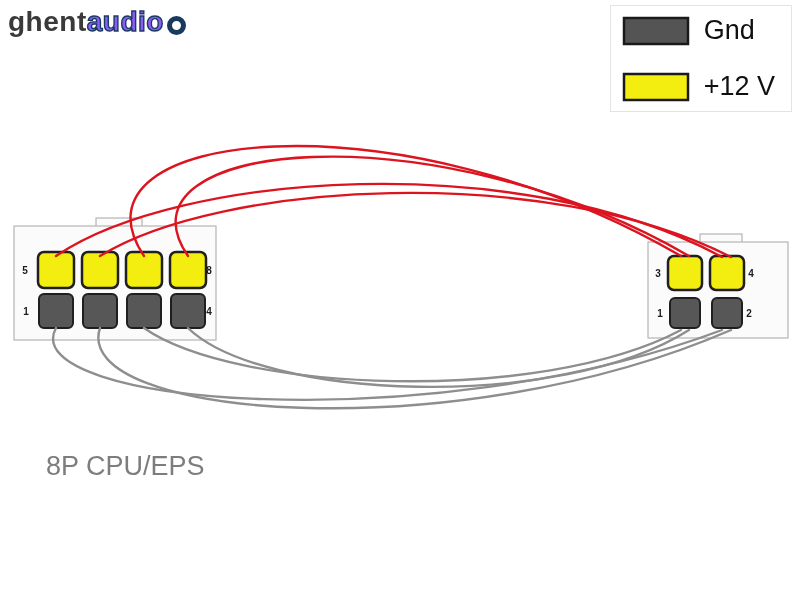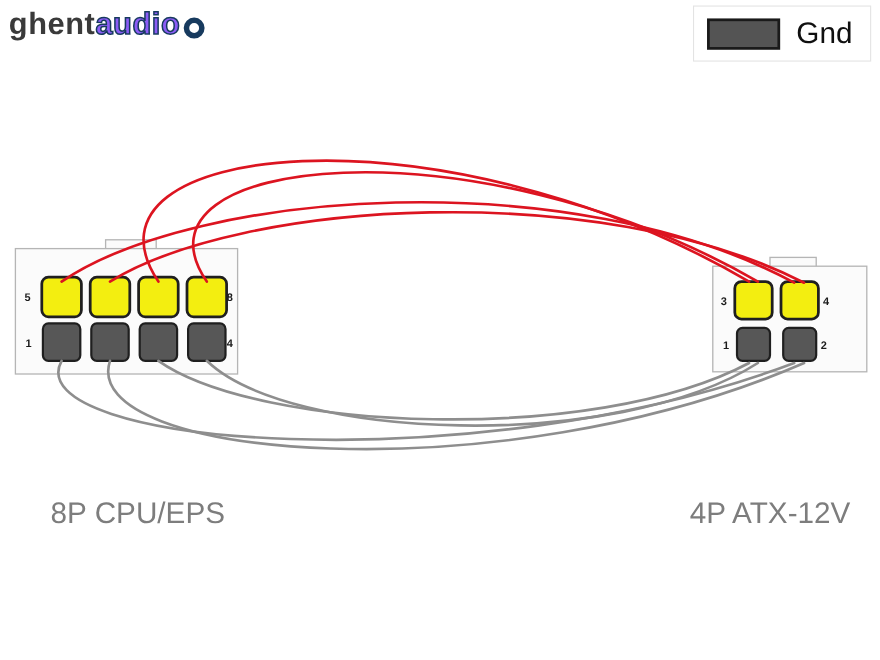--- a/index.html
+++ b/index.html
@@ -38,20 +38,26 @@
       <span class="logo-audio">audio</span>
     <span class="logo-dot"></span>
   </div>
 
   <div class="legend">
     <div class="legend-row">
       <svg width="68" height="30">
         <rect x="2" y="2" width="64" height="26" stroke-width="2.5" fill="#545454" stroke="#1a1a1a"></rect>
       </svg>
       <span class="legend-label">Gnd</span>
+    </div>
+    <div class="legend-row">
+      <svg width="68" height="30">
+        <rect x="2" y="2" width="64" height="26" stroke-width="2.5" fill="#f3ee10" stroke="#1a1a1a"></rect>
+      </svg>
+      <span class="legend-label">+12 V</span>
     </div>
   </div>
 
   <svg class="diagram" width="800" height="600" viewBox="0 0 800 600">
 
     <g>
       <rect x="96" y="218" width="46" height="12" stroke-width="1.2" fill="#fbfbfb" stroke="#b5b5b5"></rect>
       <rect x="14" y="226" width="202" height="114" stroke-width="1.2" fill="#fbfbfb" stroke="#b5b5b5"></rect>
 
       <rect x="38" y="252" width="36" height="36" rx="6" stroke-width="2.5" fill="#f3ee10" stroke="#1f1f1f"></rect>
@@ -95,15 +101,14 @@
 
     <g fill="none" stroke-width="2.4" stroke-linecap="round">
       <path d="M 56 328 C 14 405, 430 440, 722 330" stroke="#8e8e8e"></path>
       <path d="M 100 328 C 70 418, 455 450, 731 330" stroke="#8e8e8e"></path>
       <path d="M 144 328 C 235 392, 540 405, 681 330" stroke="#8e8e8e"></path>
       <path d="M 188 328 C 262 400, 560 412, 689 330" stroke="#8e8e8e"></path>
     </g>
   </svg>
 
   <div class="conn-label conn-label-left">8P CPU/EPS</div>
-  <div class="conn-label conn-label-right">4P ATX-12V</div>
 
 </div>
 
 </body></html>

